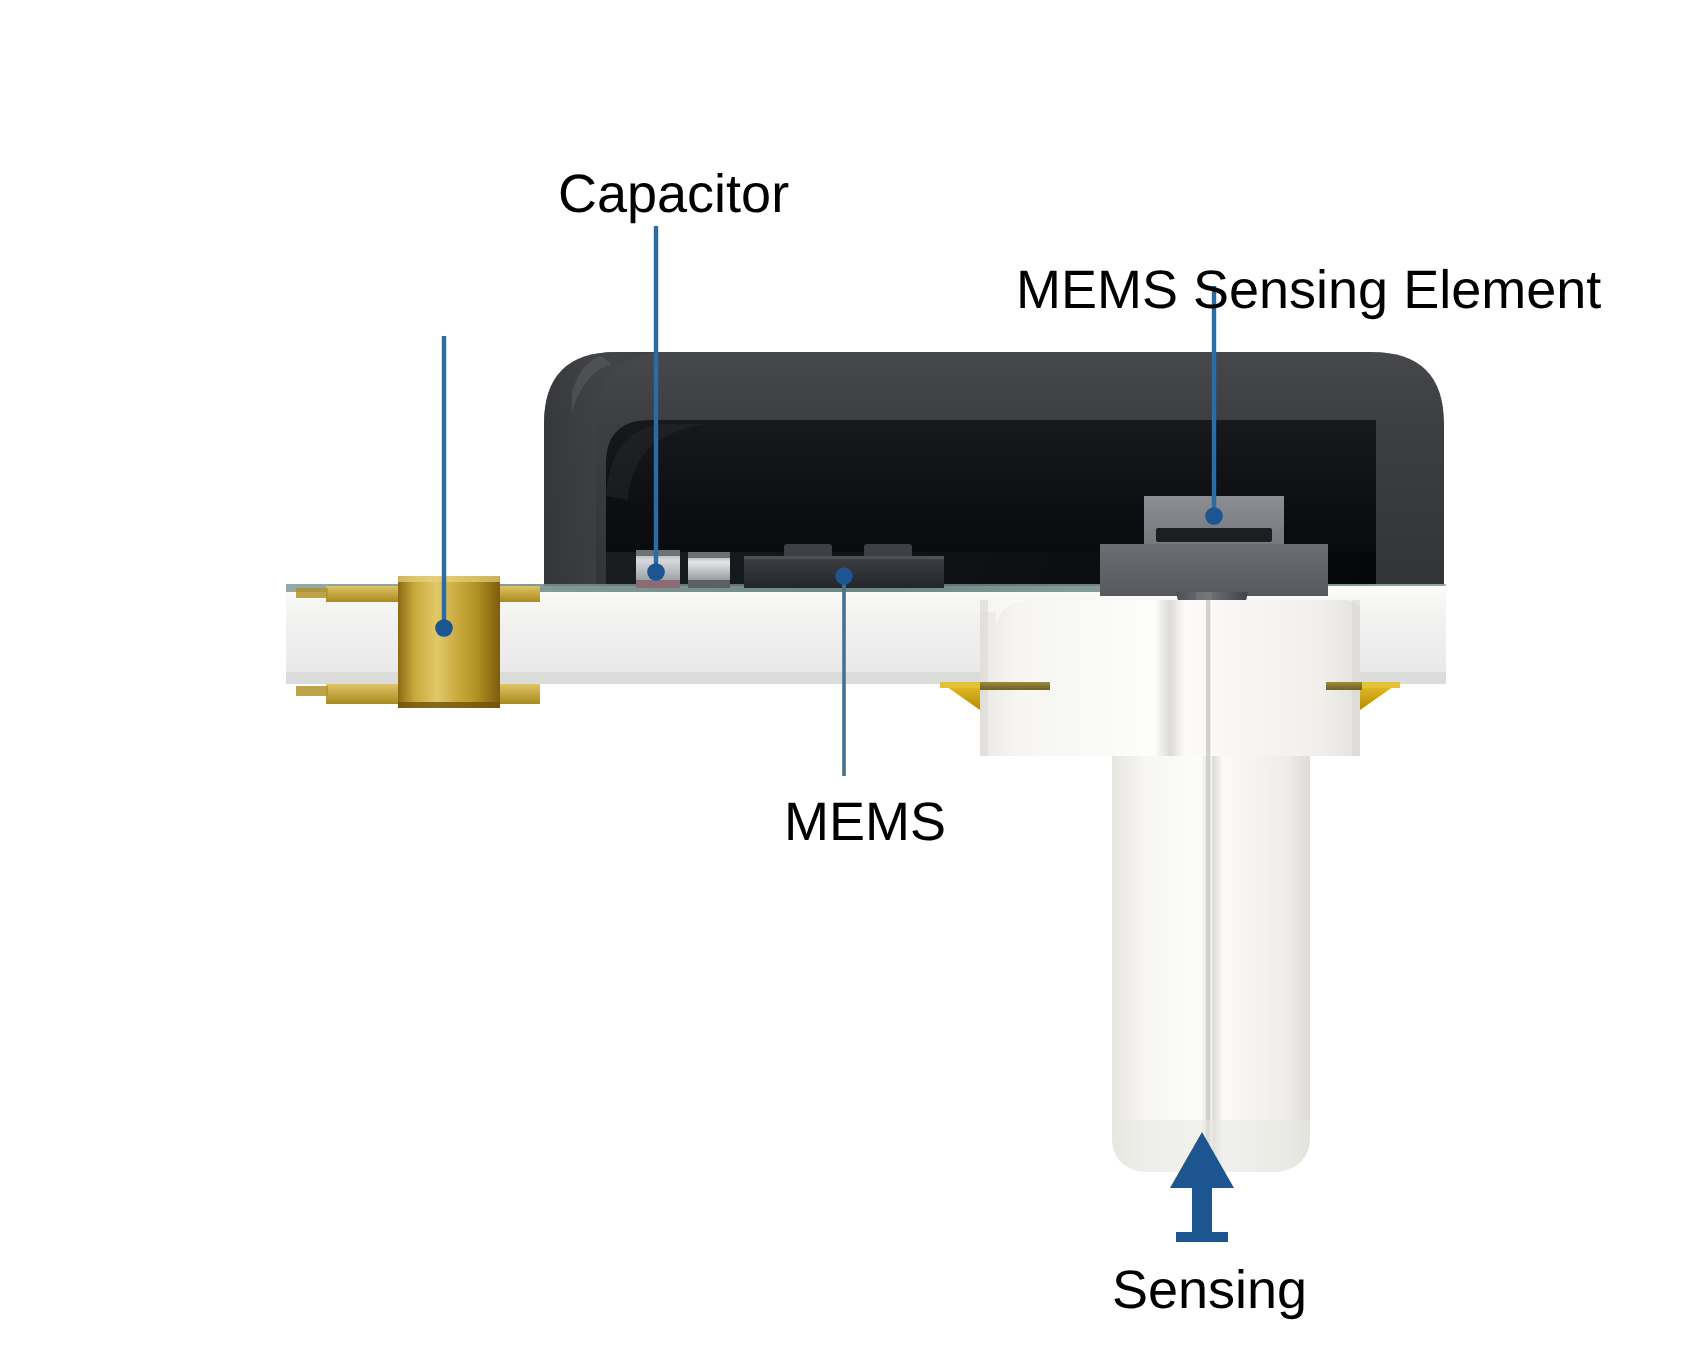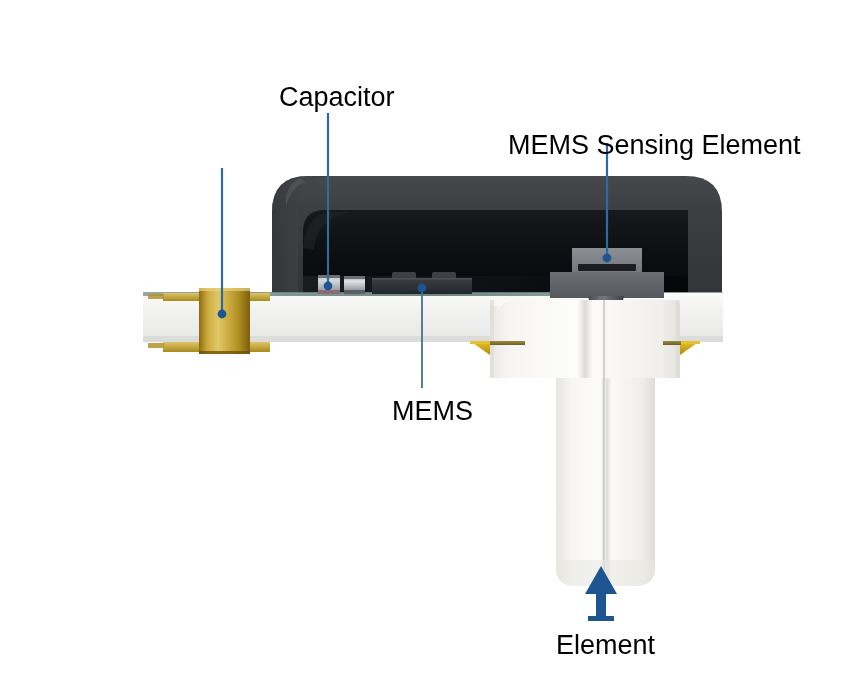--- a/index.html
+++ b/index.html
@@ -329,15 +329,15 @@
     </g>
   </svg>
 
 
   <div class="label" id="label-capacitor">Capacitor</div>
 
   <div class="label" id="label-mems">MEMS Sensing Element</div>
 
   <div class="label" id="label-asic">MEMS</div>
 
-  <div class="label" id="label-pressure">Element</div>
+  <div class="label" id="label-pressure">Sensing</div>
 
 </div>
 
 </body></html>

